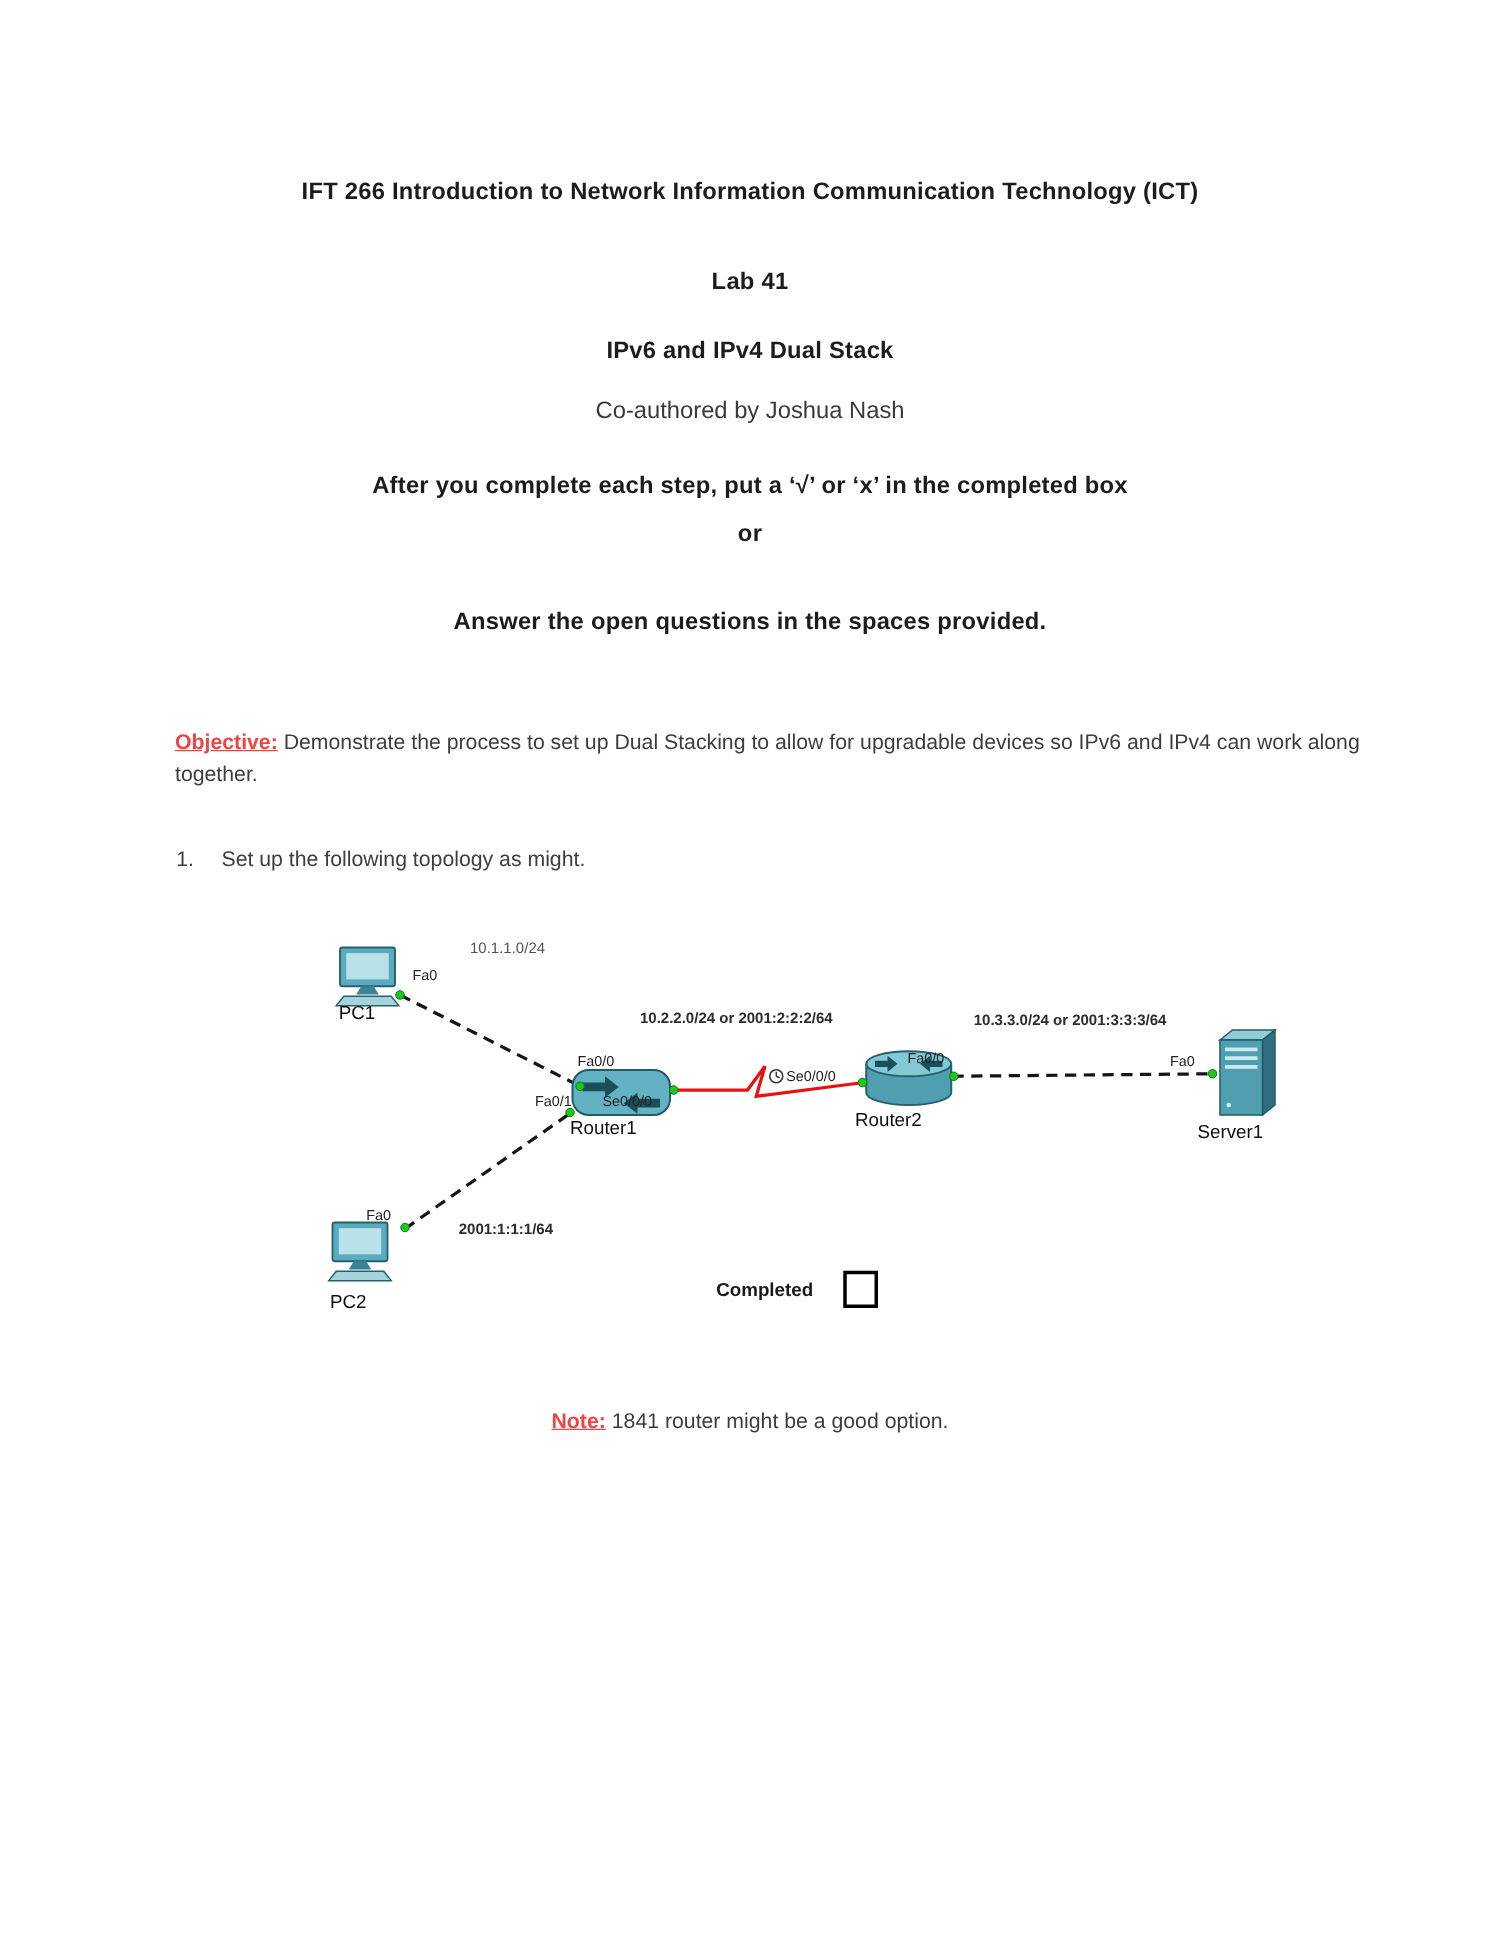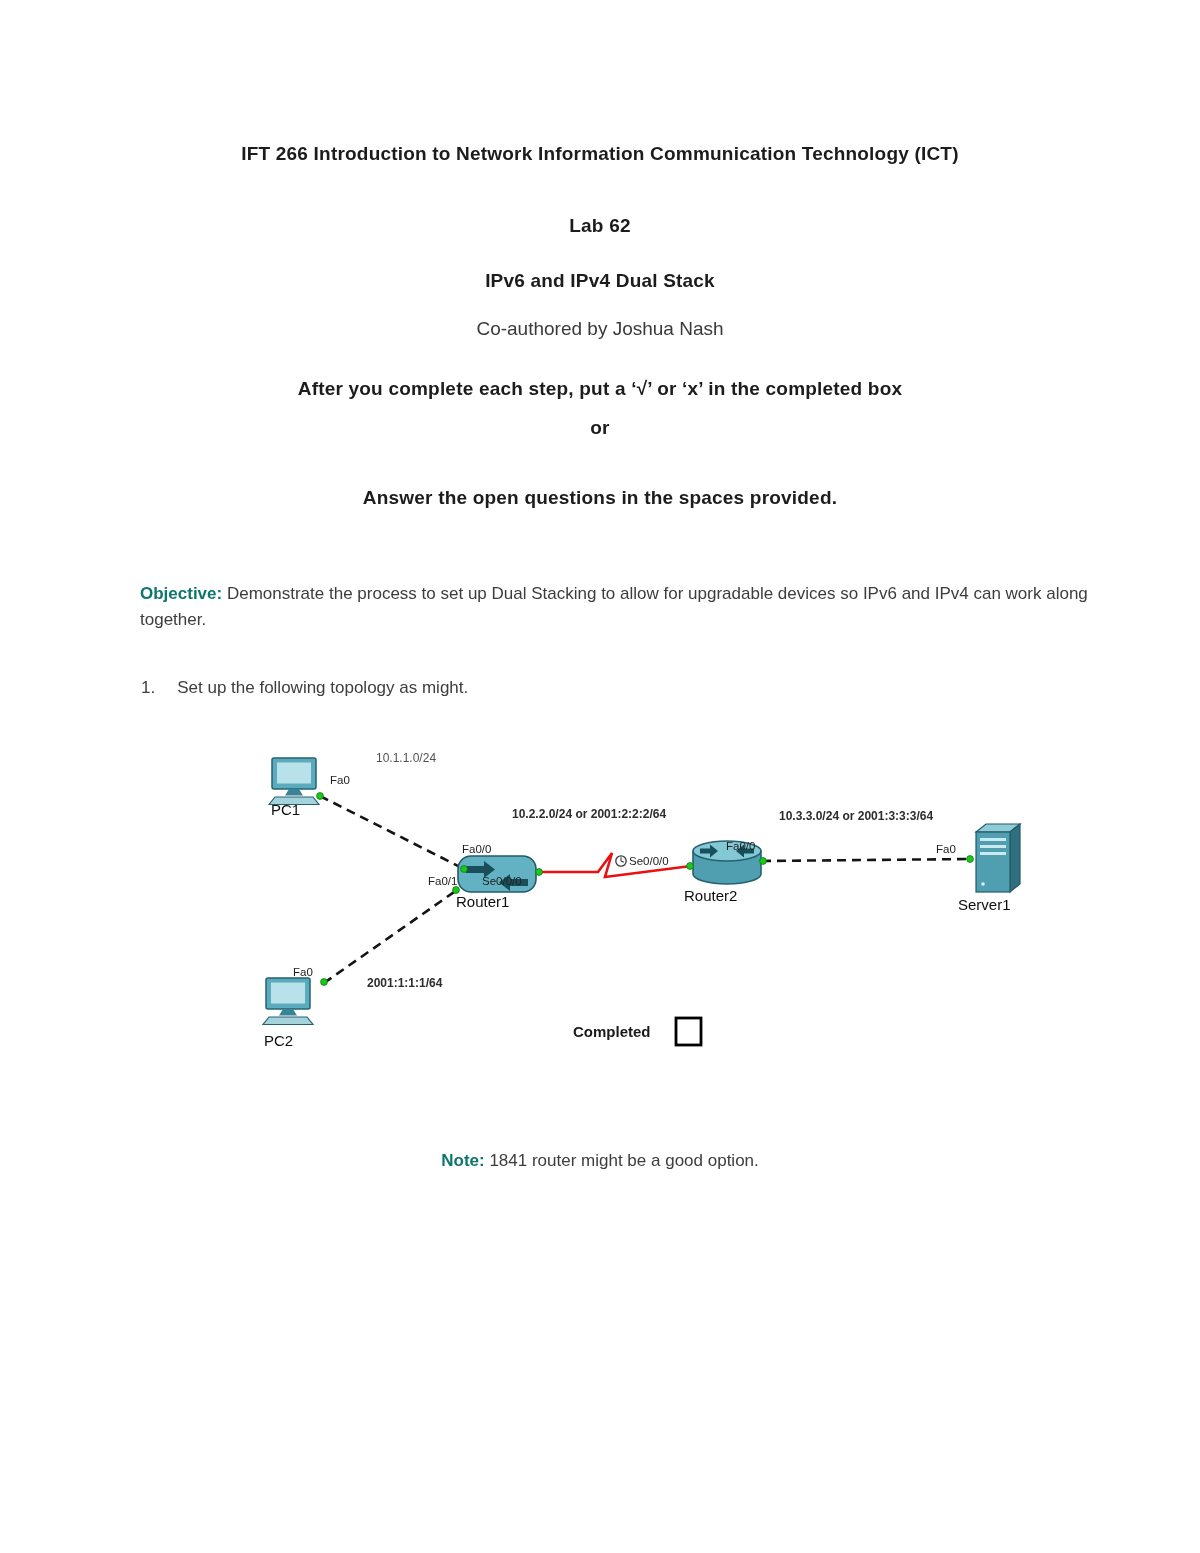--- a/index.html
+++ b/index.html
@@ -5,35 +5,35 @@
   html,body{margin:0;padding:0;}
   body{
     width:1200px;height:1553px;background:#ffffff;position:relative;overflow:hidden;
     font-family:"Liberation Sans","DejaVu Sans",sans-serif;color:#3d3d3d;
   }
   .abs{position:absolute;}
   .centered{left:0;right:0;text-align:center;}
   .heading{font-weight:bold;font-size:19px;color:#1c1c1c;letter-spacing:.2px;}
   .byline{font-size:19px;color:#3a3a3a;}
   .para{font-size:17px;line-height:26px;margin:0;}
-  .b{font-weight:bold;color:#0f766e;}
+  .b{font-weight:bold;color:#ef4444;text-decoration:underline;}
   .step-row{display:flex;gap:22px;font-size:17px;}
   svg text{font-family:"Liberation Sans","DejaVu Sans",sans-serif;}
   .iface{font-size:11.5px;fill:#222222;}
   .netlabel{font-size:12px;font-weight:600;fill:#2d2d2d;}
   .netlight{font-size:12px;fill:#515151;}
   .devlabel{font-size:15px;fill:#0d0d0d;}
   .ethlink{stroke:#141414;stroke-width:2.6;stroke-dasharray:9 6;}
   .portdot{fill:#1dc81d;stroke:#0a7a0a;stroke-width:.8;}
 </style>
 </head>
 <body>
 
 <div class="abs centered heading" style="top:143px;">IFT 266 Introduction to Network Information Communication Technology (ICT)</div>
-<div class="abs centered heading" style="top:215px;">Lab 62</div>
+<div class="abs centered heading" style="top:215px;">Lab 41</div>
 <div class="abs centered heading" style="top:270px;">IPv6 and IPv4 Dual Stack</div>
 <div class="abs centered byline" style="top:318px;">Co-authored by Joshua Nash</div>
 
 <div class="abs centered heading" style="top:378px;">After you complete each step, put a ‘√’ or ‘x’ in the completed box</div>
 <div class="abs centered heading" style="top:417px;">or</div>
 <div class="abs centered heading" style="top:487px;">Answer the open questions in the spaces provided.</div>
 
 <p class="abs para" style="top:581px;left:140px;width:965px;"><b class="b">Objective:</b>
 <span>Demonstrate the process to set up Dual Stacking to allow for upgradable devices so IPv6 and IPv4 can work along together.</span></p>
 
@@ -114,14 +114,14 @@
   <text x="271" y="95" class="devlabel">PC1</text>
   <text x="456" y="187" class="devlabel">Router1</text>
   <text x="684" y="181" class="devlabel" font-size="16">Router2</text>
   <text x="958" y="190" class="devlabel">Server1</text>
   <text x="264" y="326" class="devlabel">PC2</text>
 
   <text x="573" y="317" font-size="15" font-weight="bold" fill="#1a1a1a">Completed</text>
   <rect x="676" y="298" width="25" height="27" fill="#ffffff" stroke="#000000" stroke-width="2.8"></rect>
 </svg>
 
-<p class="abs centered para" style="top:1148px;"><b class="b">Note:</b>
+<p class="abs centered para" style="top:1124px;"><b class="b">Note:</b>
 <span>1841 router might be a good option.</span></p>
 
 </body></html>

